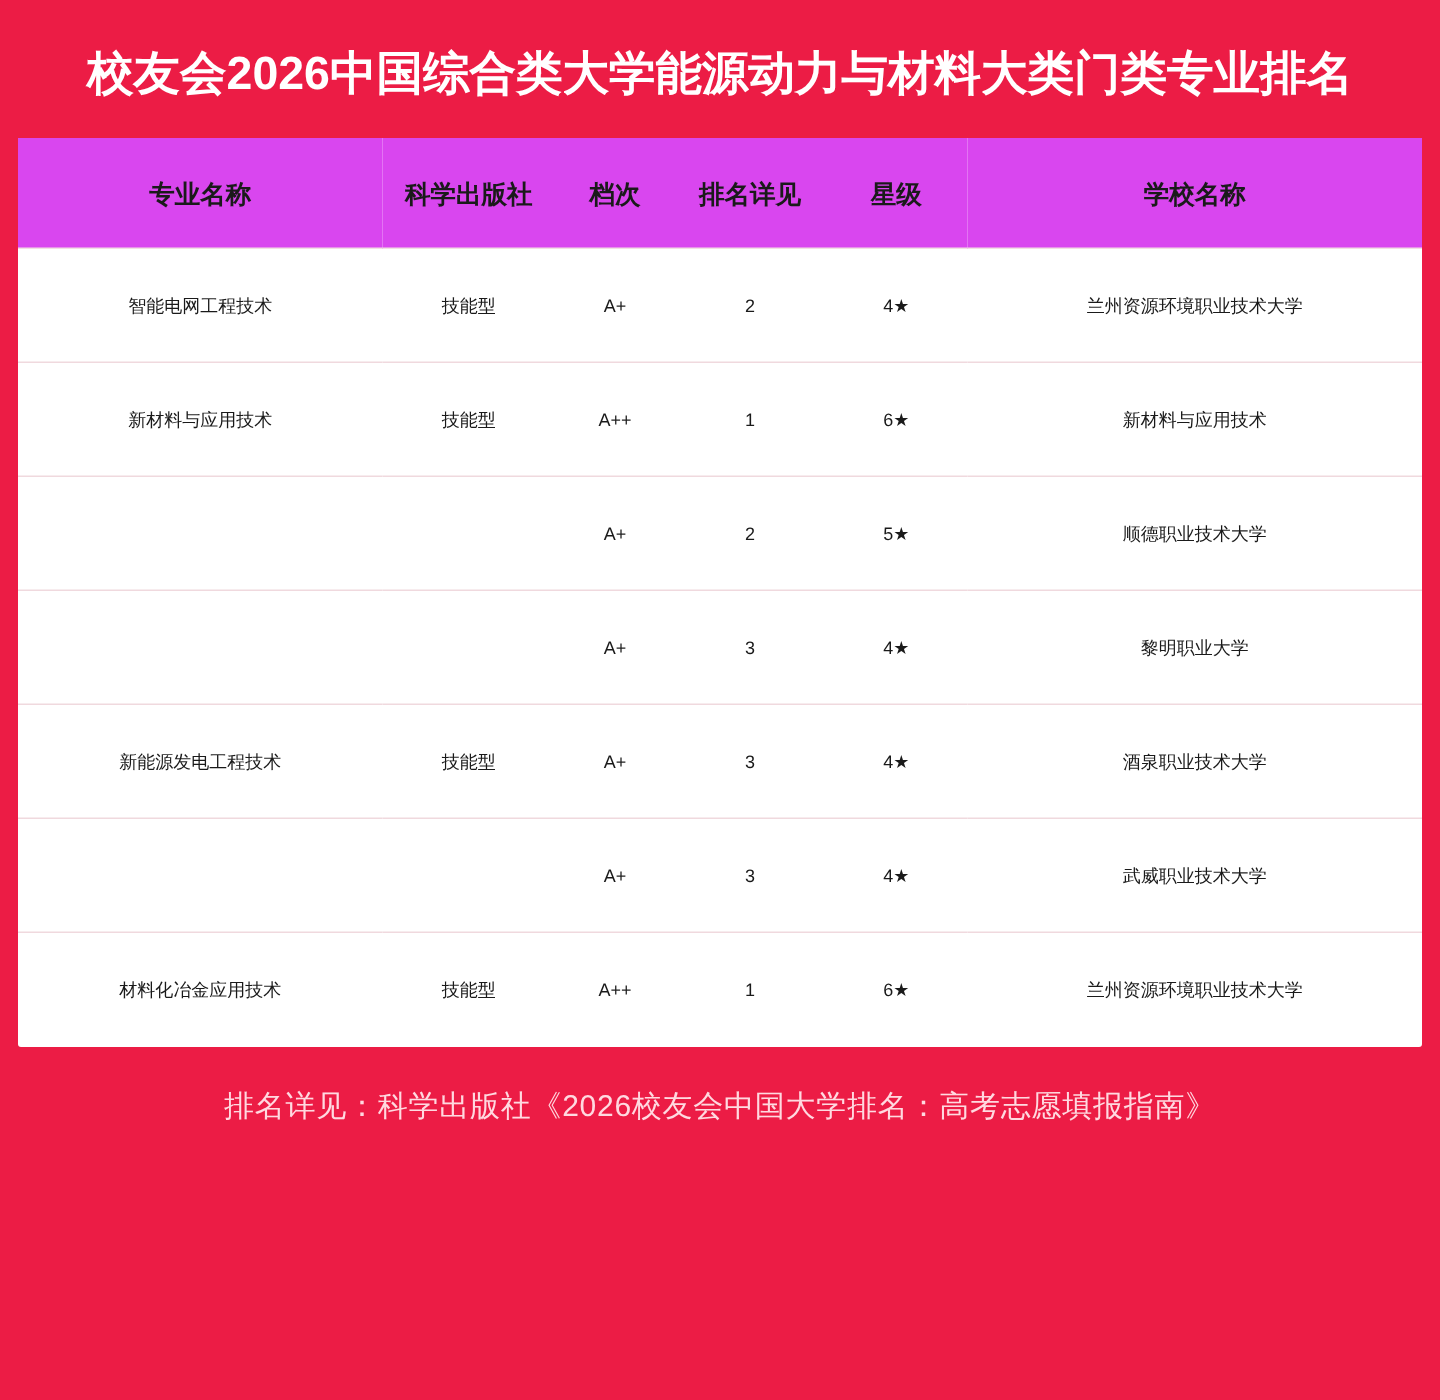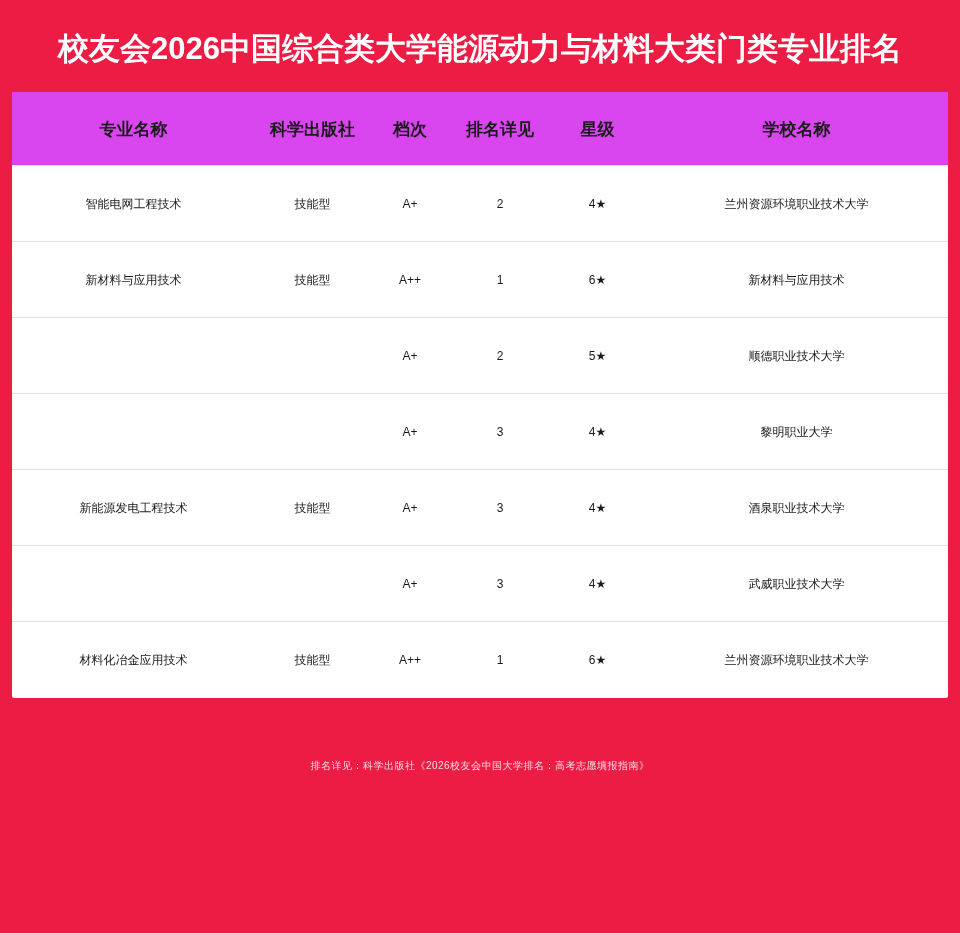--- a/index.html
+++ b/index.html
@@ -59,25 +59,24 @@
   }
   tbody tr:first-child td { border-top: 1px solid #f3dfe3; }
   col.c-major   { width: 243px; }
   col.c-cat     { width: 115px; }
   col.c-grade   { width: 80px; }
   col.c-rank    { width: 100px; }
   col.c-star    { width: 95px; }
   col.c-school  { width: 303px; }
   .footer {
     color: #ffd9e0;
-    font-size: 10px;
+    font-size: 20px;
     text-align: center;
     padding-top: 26px;
     letter-spacing: 0.5px;
-    margin-top: 35px;
   }
 </style>
 </head>
 <body>
 
 <div class="page">
 
   <div class="title">校友会2026中国综合类大学能源动力与材料大类门类专业排名</div>
 
   <div class="card">

